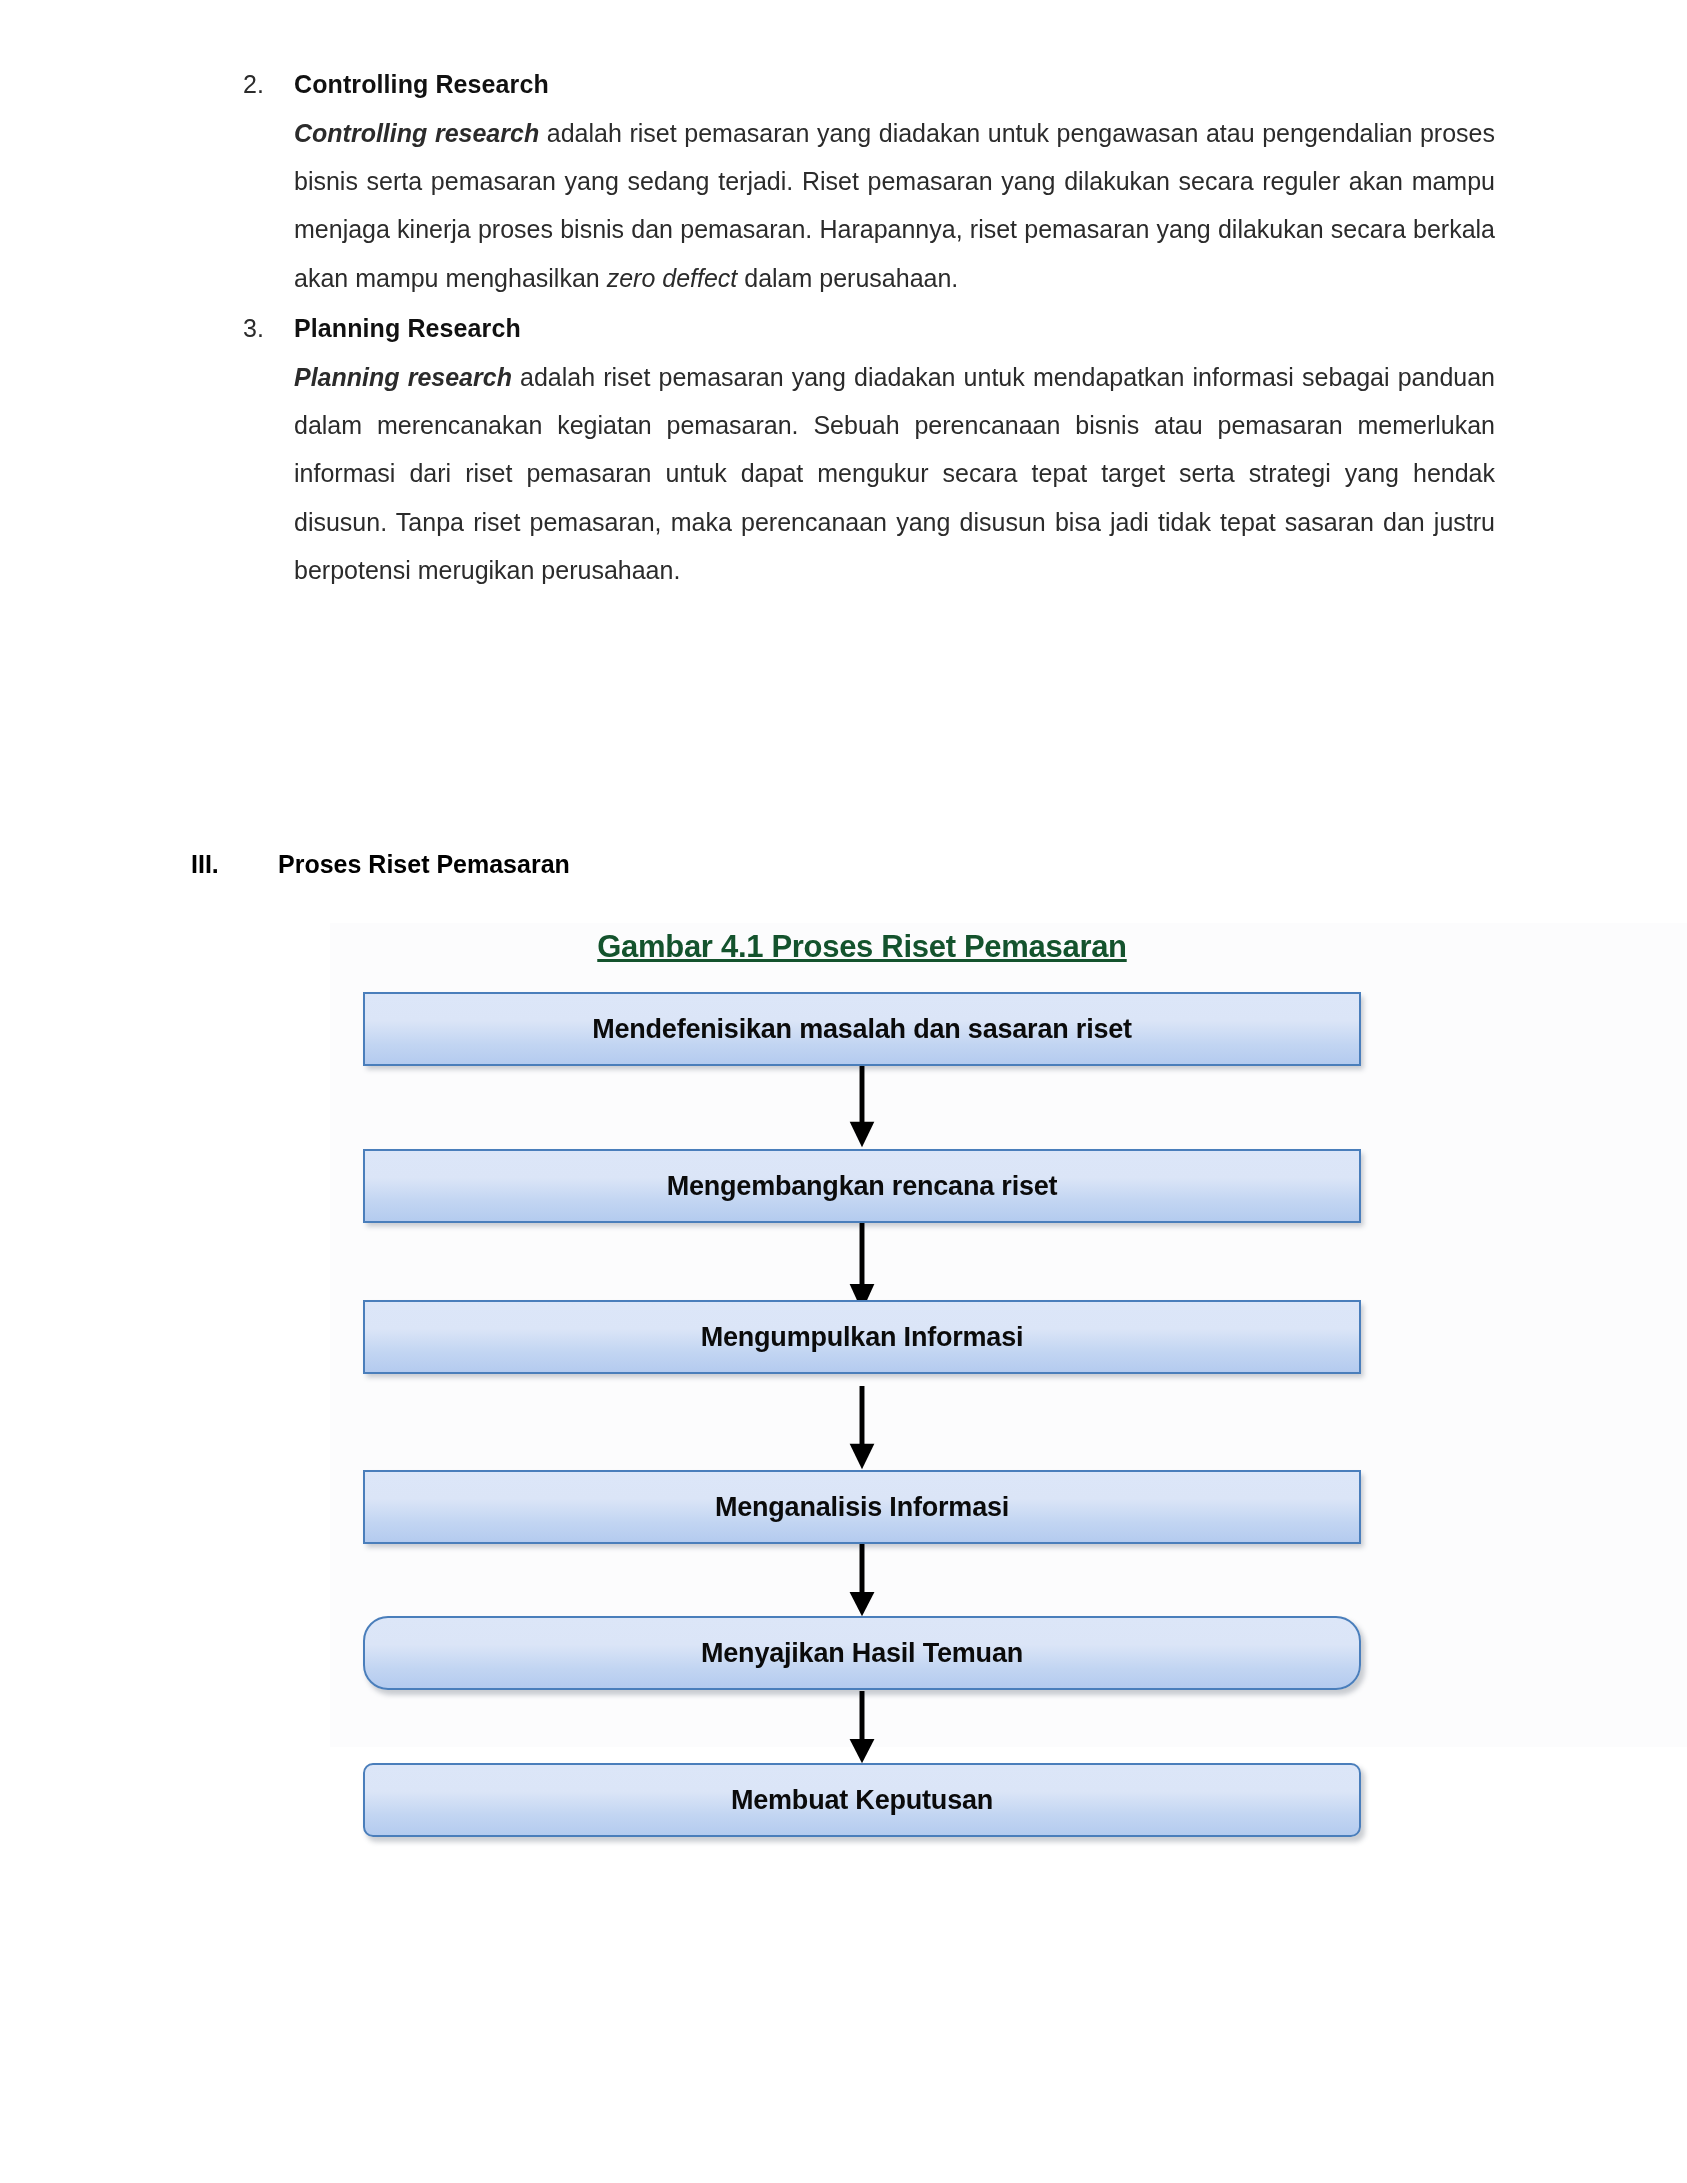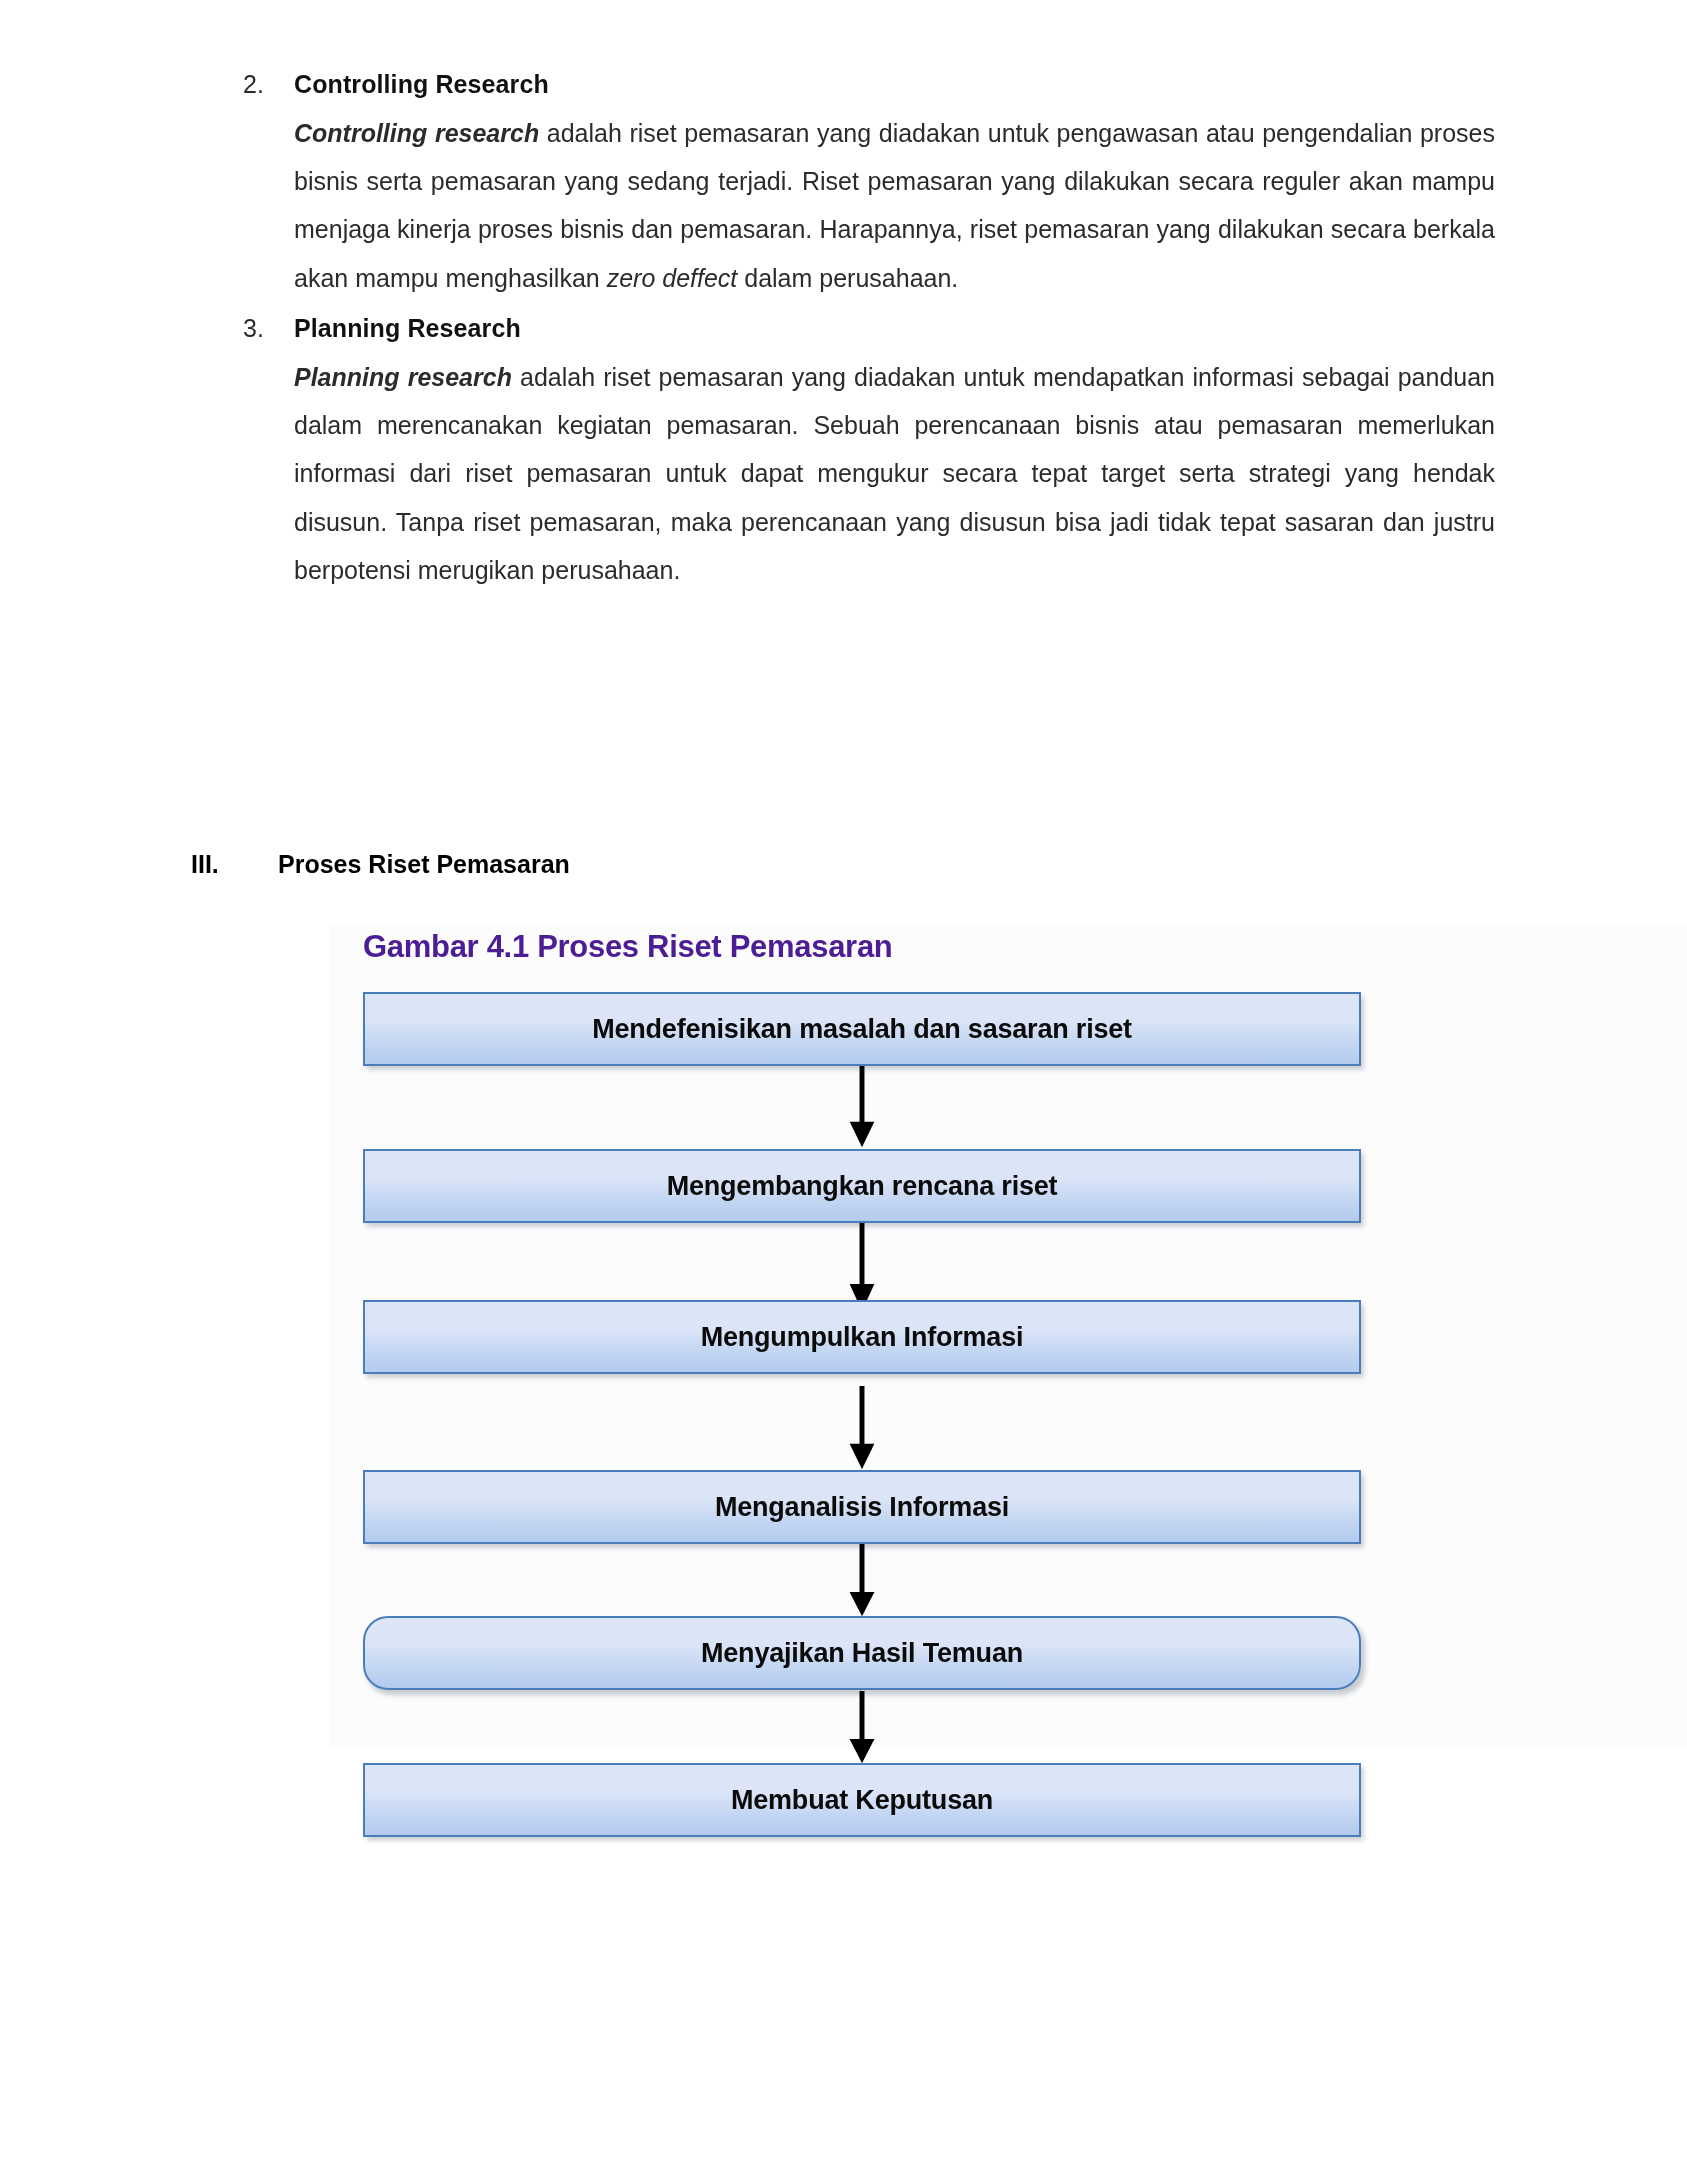--- a/index.html
+++ b/index.html
@@ -99,24 +99,26 @@
     top: 0;
     width: 1358px;
     height: 824px;
     background: #fcfcfd;
   }
   .figure-title {
     position: absolute;
     left: 363px;
     top: 929px;
     width: 998px;
+    text-align: center;
     font-size: 31px;
     font-weight: bold;
-    color: #4c1d95;
+    color: #14532d;
     letter-spacing: -0.3px;
+    text-decoration: underline;
   }
 
   .flow {
     position: absolute;
     left: 363px;
     top: 992px;
     width: 998px;
   }
 
   .flow-box {
@@ -214,20 +216,20 @@
     </svg>
 
     <div class="flow-box" style="top:624px;border-radius:25px;">
       <span class="label">Menyajikan Hasil Temuan</span>
     </div>
     <svg class="arrow" style="top:699px; height:73px;" viewBox="0 0 36 88">
       <path d="M18 0 L18 68" stroke="#000000" stroke-width="6" fill="none"></path>
       <path d="M3 58 L18 87 L33 58 Z" fill="#000000"></path>
     </svg>
 
-    <div class="flow-box" style="top:771px;">
+    <div class="flow-box" style="top:771px;border-radius:10px;">
       <span class="label">Membuat Keputusan</span>
     </div>
 
   </div>
 
 </div>
 
 
 </body></html>

